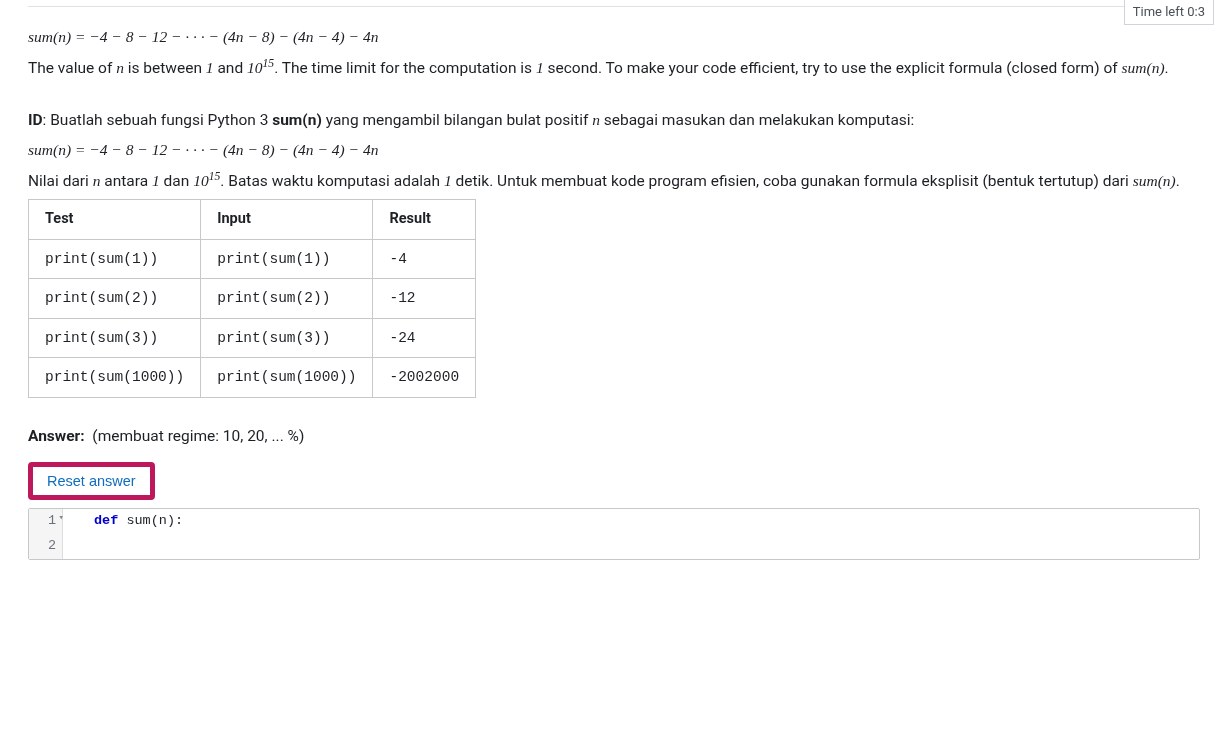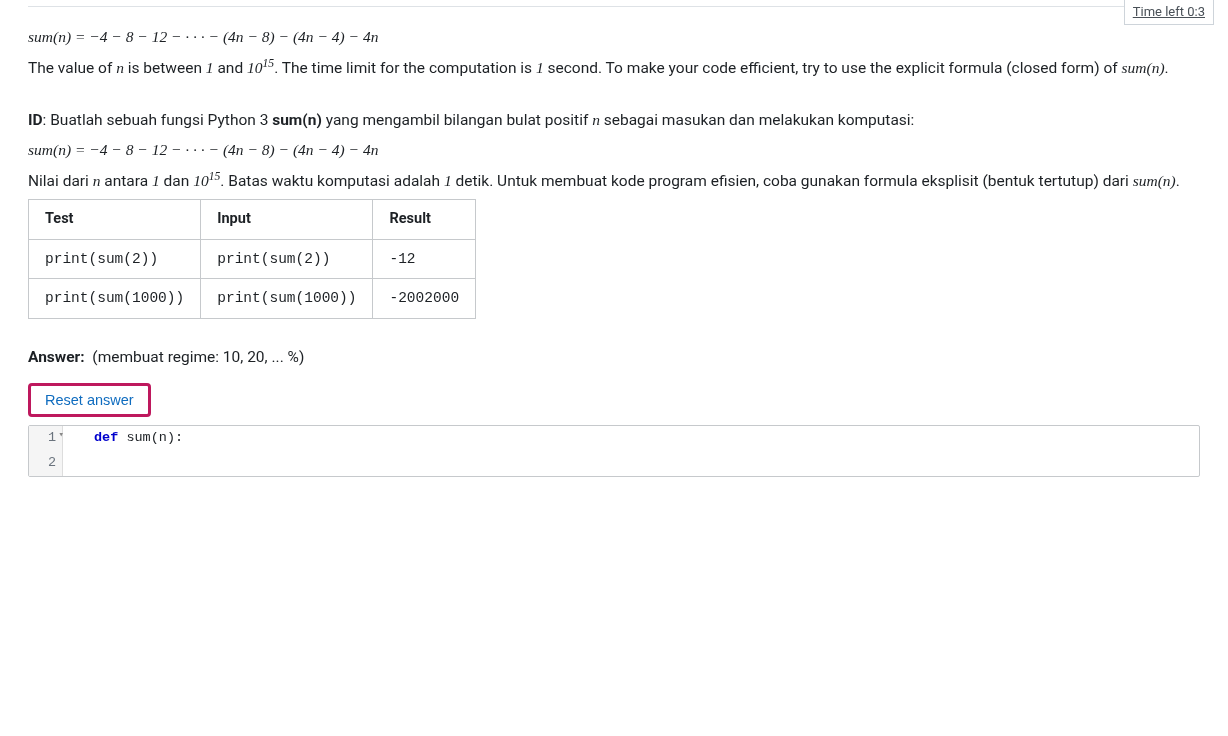--- a/index.html
+++ b/index.html
@@ -14,21 +14,20 @@
     .timer-box {
       position: absolute;
       top: 0;
       right: 14px;
       border: 1px solid #ced4da;
       border-top: none;
       padding: 2px 8px;
       font-size: 13px;
       color: #495057;
       background: #fff;
-      text-decoration: underline;
     }
     .question-text p { margin-bottom: 6px; }
     .lang-label { font-weight: 700; }
     .bold { font-weight: 700; }
     .math { font-family: Georgia, "Times New Roman", serif; font-style: italic; }
     .formula {
       font-family: Georgia, "Times New Roman", serif;
       font-style: italic;
       margin: 4px 0 6px 0;
     }
@@ -48,21 +47,21 @@
     }
     table.example th {
       font-weight: 700;
       background: #fff;
     }
     .mono { font-family: "Menlo", "Consolas", "Courier New", monospace; font-size: 13.5px; }
     .answer-label { margin-bottom: 14px; }
     .answer-label b { font-weight: 700; }
     .reset-btn {
       display: inline-block;
-      border: 3px solid #be185d;
+      border: 5px solid #be185d;
       color: #0f6cbf;
       background: #fff;
       padding: 6px 14px;
       font-size: 14.5px;
       border-radius: 4px;
       cursor: pointer;
       margin-bottom: 8px;
     }
     .code-editor {
       border: 1px solid #c6c9cc;
@@ -135,23 +134,33 @@
   <table class="example">
     <thead>
       <tr>
         <th>Test</th>
         <th>Input</th>
         <th>Result</th>
       </tr>
     </thead>
     <tbody>
       <tr>
+        <td class="mono">print(sum(1))</td>
+        <td class="mono">print(sum(1))</td>
+        <td class="mono">-4</td>
+      </tr>
+      <tr>
         <td class="mono">print(sum(2))</td>
         <td class="mono">print(sum(2))</td>
         <td class="mono">-12</td>
+      </tr>
+      <tr>
+        <td class="mono">print(sum(3))</td>
+        <td class="mono">print(sum(3))</td>
+        <td class="mono">-24</td>
       </tr>
       <tr>
         <td class="mono">print(sum(1000))</td>
         <td class="mono">print(sum(1000))</td>
         <td class="mono">-2002000</td>
       </tr>
     </tbody>
   </table>
 </div>
 

